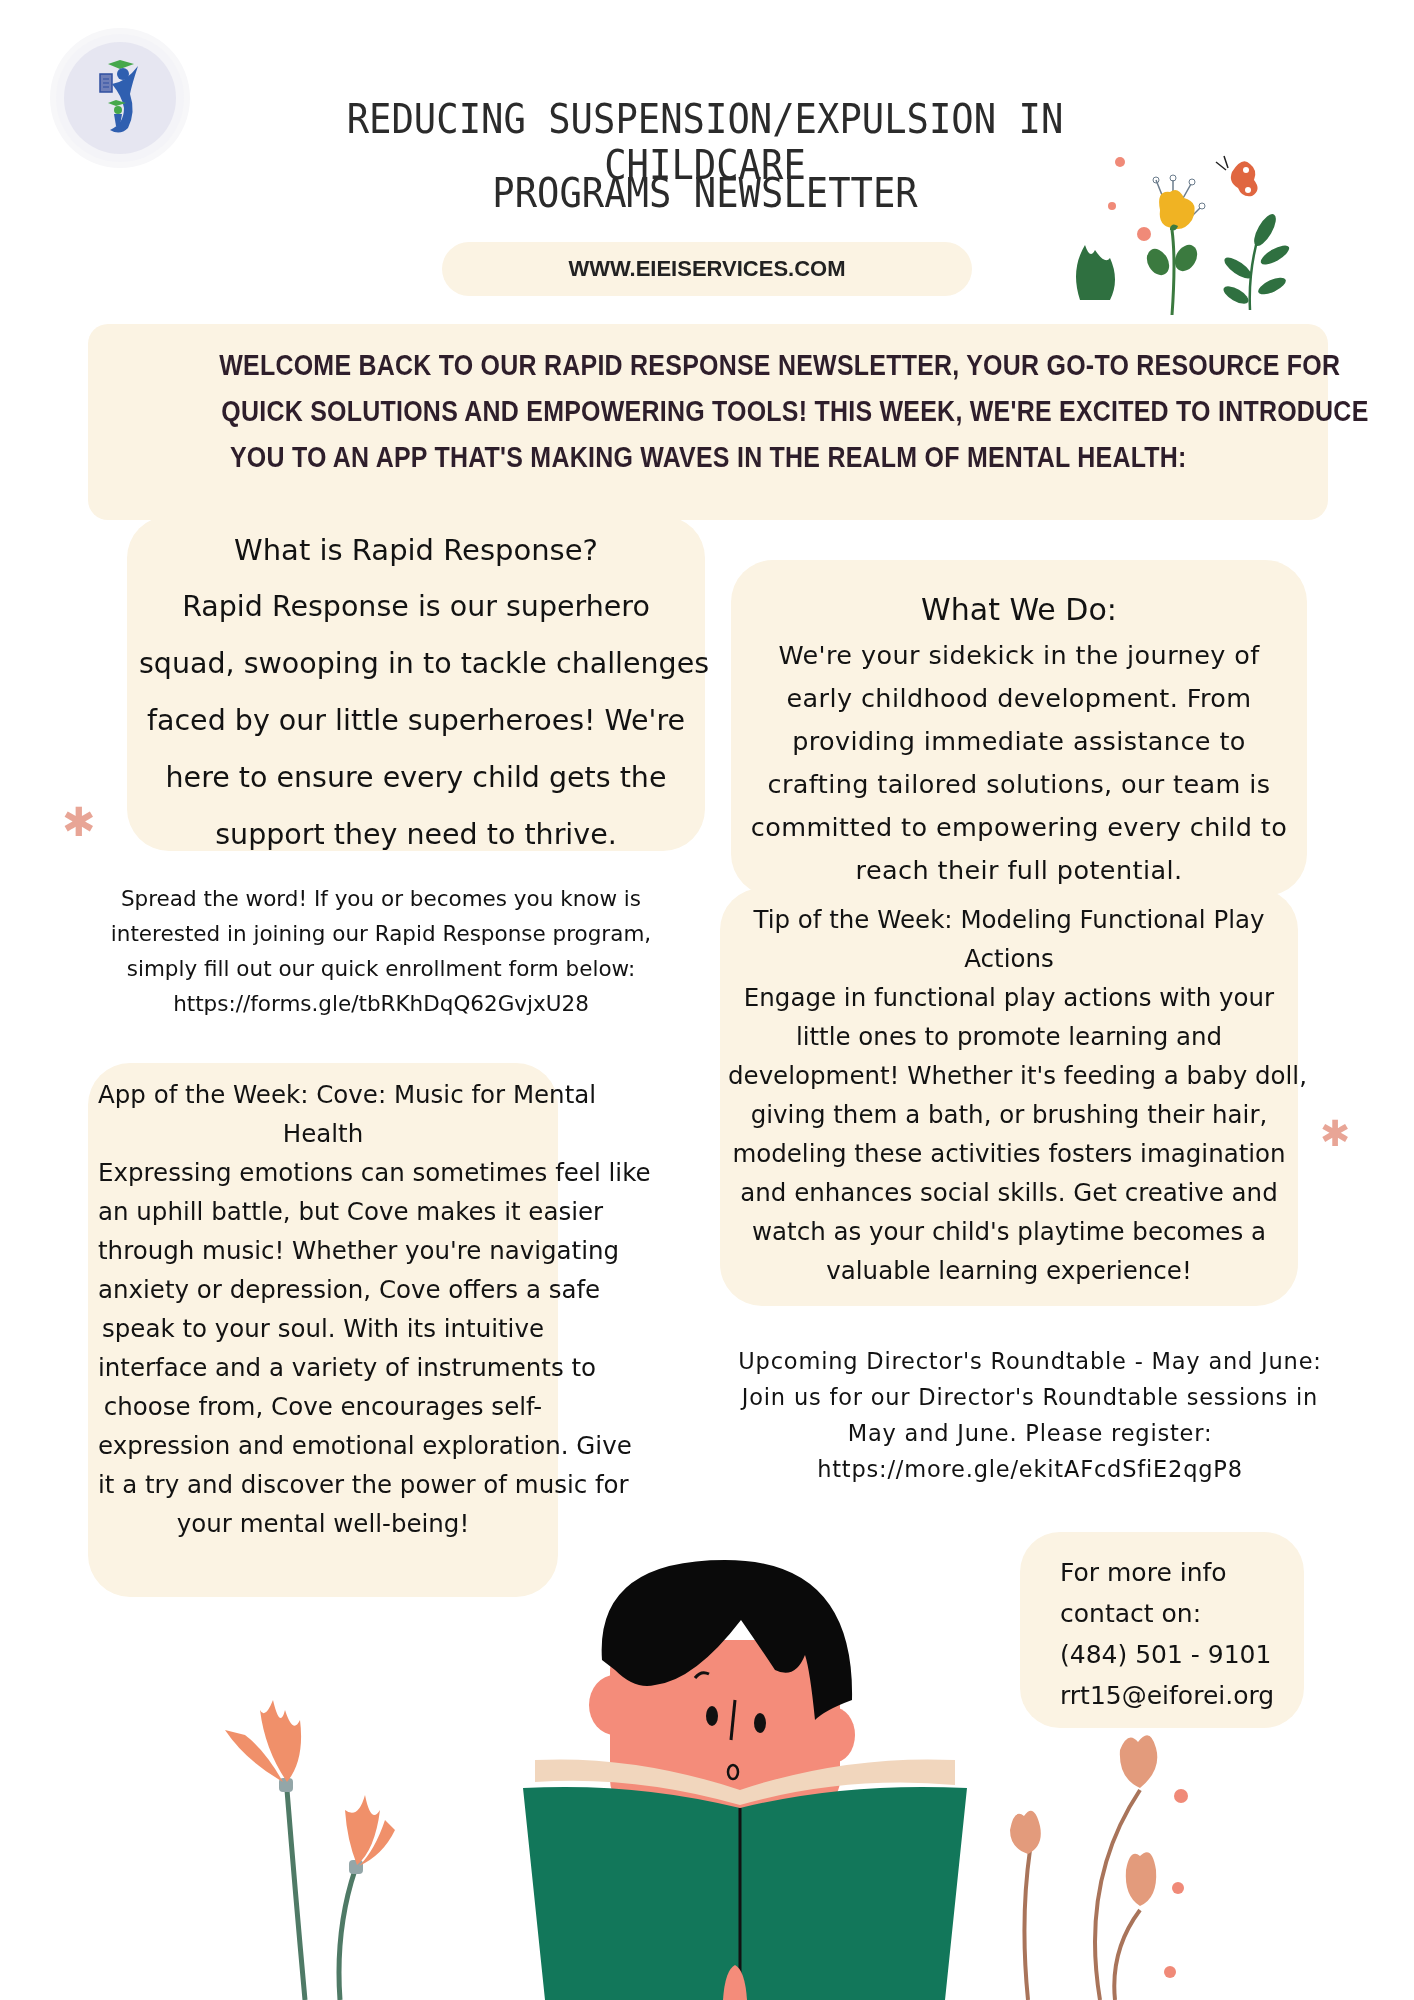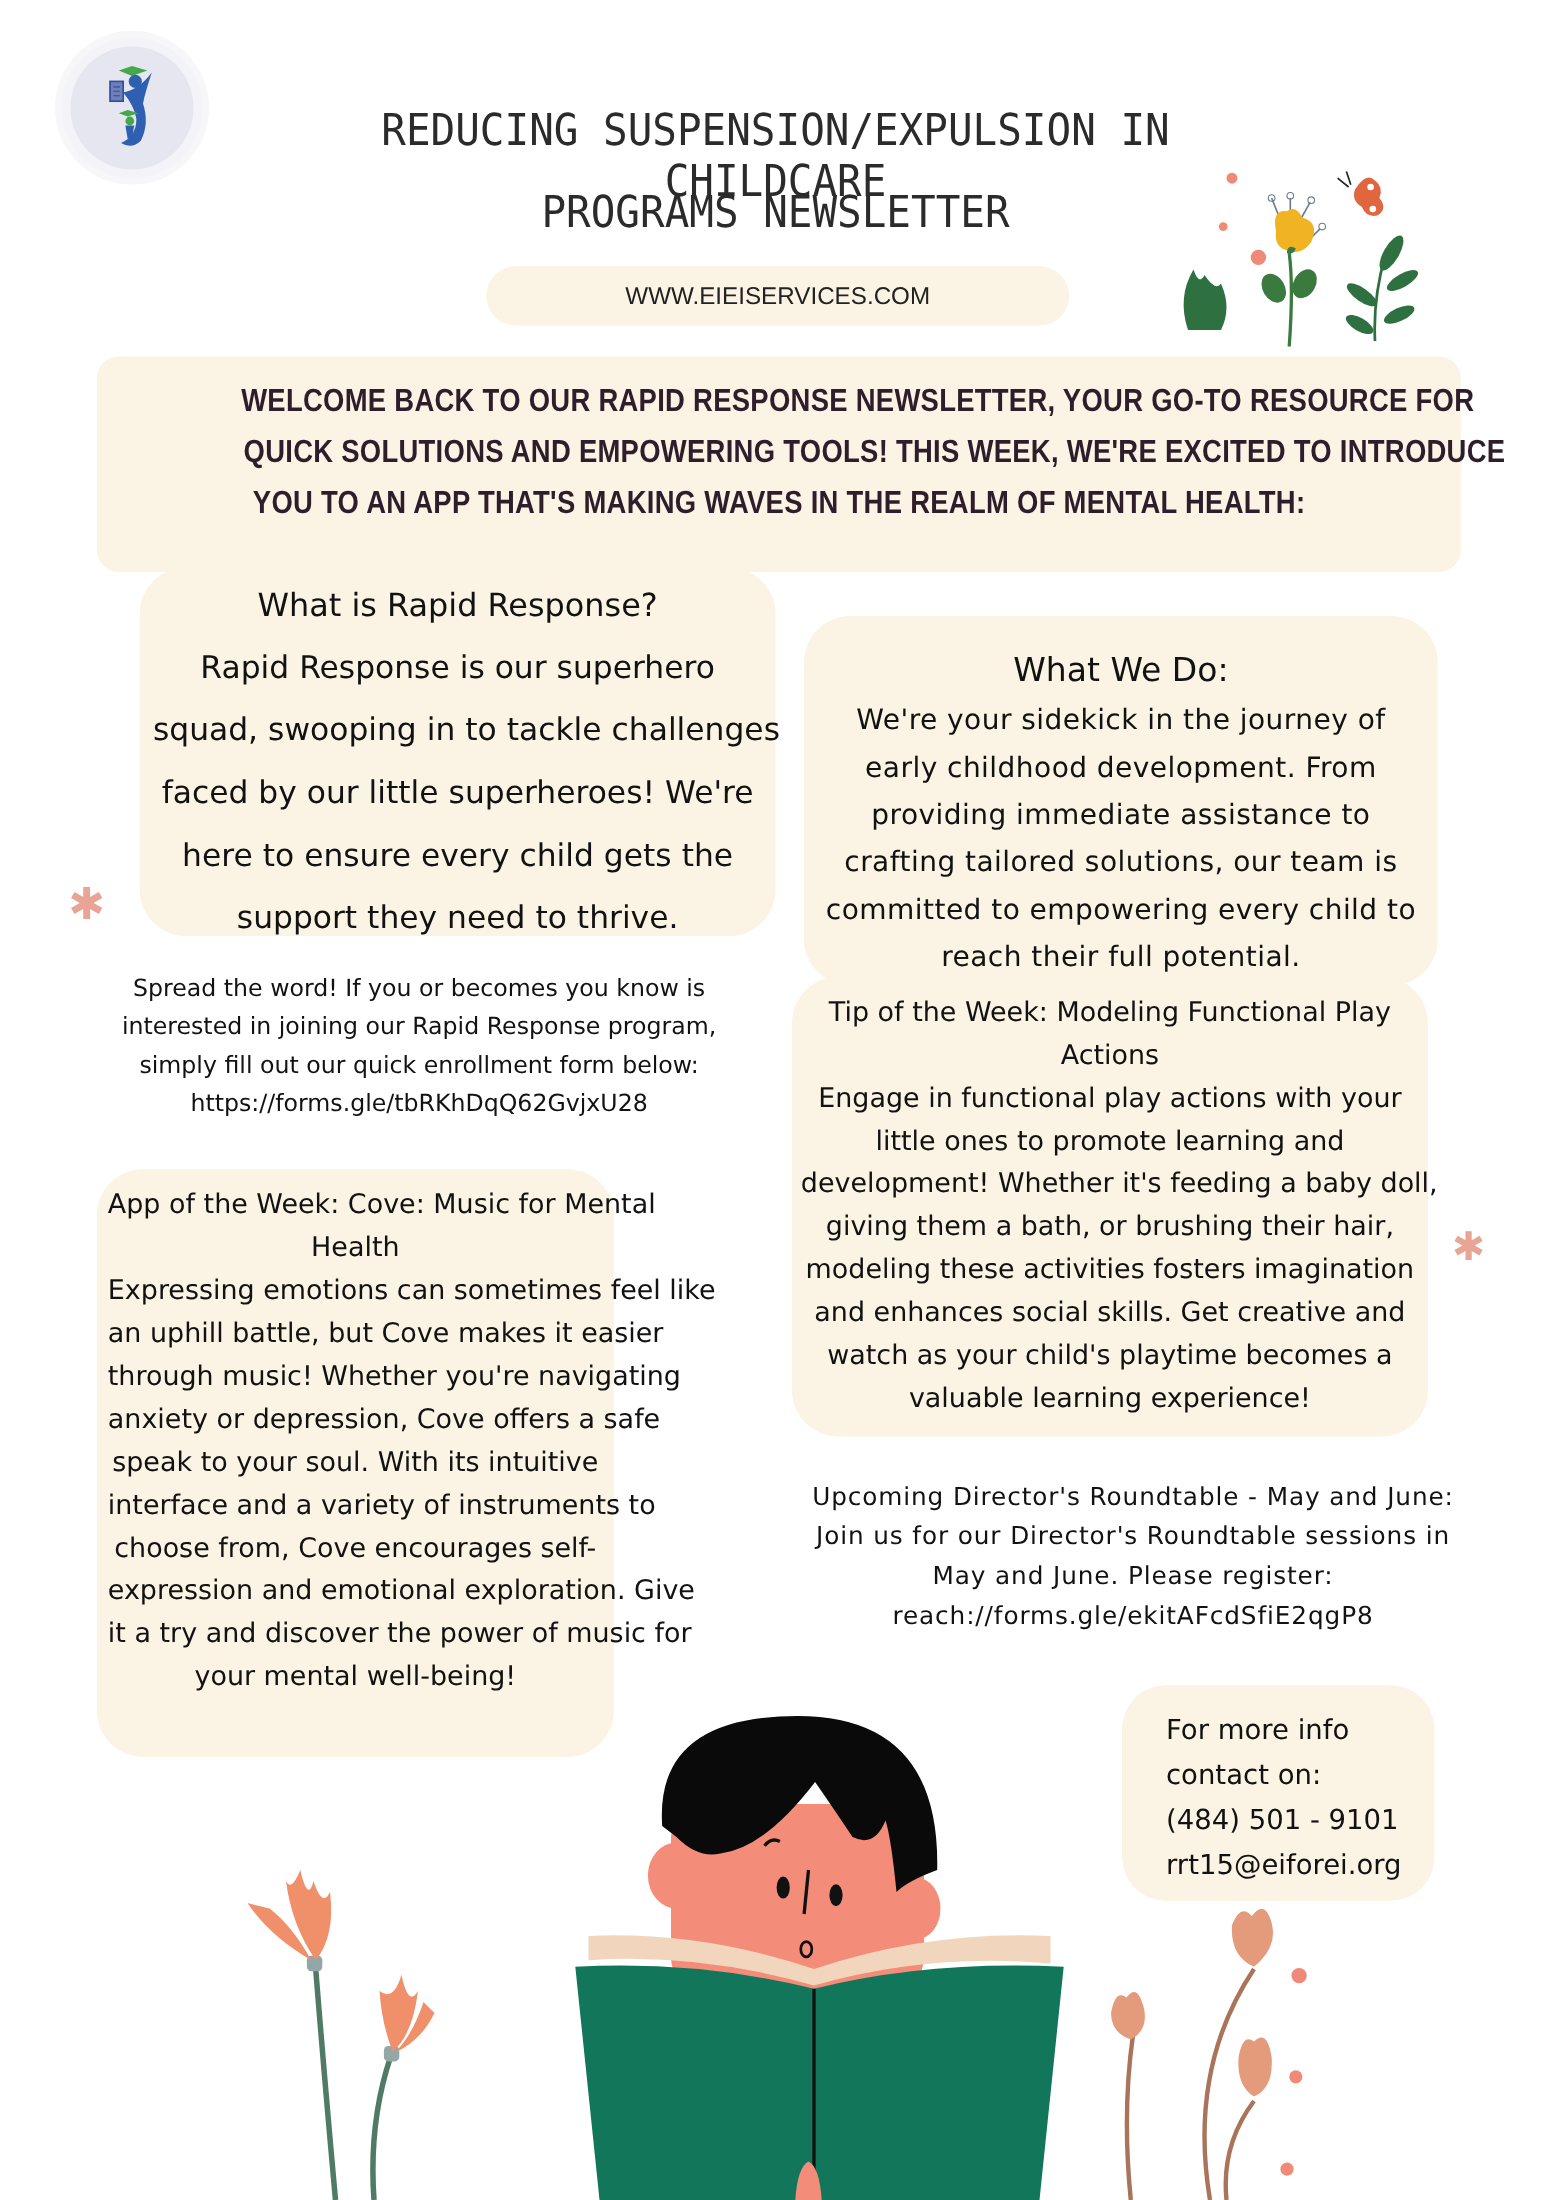--- a/index.html
+++ b/index.html
@@ -9,21 +9,21 @@
   .card { position:absolute; background:#fbf3e3; border-radius:42px; box-sizing:border-box;
           text-align:center; }
   .hand { font-family:"DejaVu Sans", sans-serif; color:#121212; }
   .logo { left:56px; top:34px; width:128px; height:128px; border-radius:50%;
           background:#f4f4f8; box-shadow:0 0 0 6px #f7f7f9; display:flex; align-items:center; justify-content:center; }
   .logo-inner { width:112px; height:112px; border-radius:50%; background:#e6e6f1; position:relative; }
   .title { left:200px; width:1010px; text-align:center; font-family:"DejaVu Sans Mono", monospace;
            font-size:40px; letter-spacing:0px; color:#2b2b2b; transform:scaleX(0.93); transform-origin:center; }
   .url-pill { left:442px; top:242px; width:530px; height:54px; border-radius:28px; background:#fbf3e3;
               display:flex; align-items:center; justify-content:center;
-              font-family:"Liberation Sans", sans-serif; font-size:22px; color:#222; }
+              font-family:"Liberation Sans", sans-serif; font-size:22px; color:#222;font-weight:bold; }
   .welcome { left:88px; top:324px; width:1240px; height:196px; border-radius:20px; padding:18px 40px 0;
              font-family:"Liberation Sans", sans-serif; font-weight:700; font-size:29px; line-height:46px;
              color:#2e1e2b; letter-spacing:0.3px; transform-origin:center; }
   .welcome span { display:inline-block; transform:scaleX(0.86); white-space:nowrap; }
   .c1 { left:88px; top:516px; width:578px; height:335px; padding:6px 12px 0;margin-left:39px; }
   .c1 .h { font-size:29px; line-height:56px; }
   .c1 .b { font-size:28.5px; line-height:57px; }
   .c2 { left:731px; top:524px; width:576px; height:336px; padding:26px 14px 0;margin-top:36px; }
   .c2 .h { font-size:30px; line-height:48px; }
   .c2 .b { font-size:25.5px; line-height:43px; letter-spacing:0.4px; }
@@ -155,21 +155,21 @@
   <div class="b line">and enhances social skills. Get creative and</div>
   <div class="b line">watch as your child's playtime becomes a</div>
   <div class="b line">valuable learning experience!</div>
 </div>
 <div class="abs" style="left:1320px;top:1116px;font-size:36px;color:#e8a596;line-height:36px;">✱</div>
 
 <div class="abs round hand">
   <div class="line">Upcoming Director's Roundtable - May and June:</div>
   <div class="line">Join us for our Director's Roundtable sessions in</div>
   <div class="line">May and June. Please register:</div>
-  <div class="line">reach://forms.gle/ekitAFcdSfiE2qgP8</div>
+  <div class="line">https://more.gle/ekitAFcdSfiE2qgP8</div>
 </div>
 
 <div class="card c5 hand">
   <div class="line">For more info</div>
   <div class="line">contact on:</div>
   <div class="line">(484) 501 - 9101</div>
   <div class="line">rrt15@eiforei.org</div>
 </div>
 
 <div class="abs" style="left:225px;top:1690px;width:250px;height:310px;">

